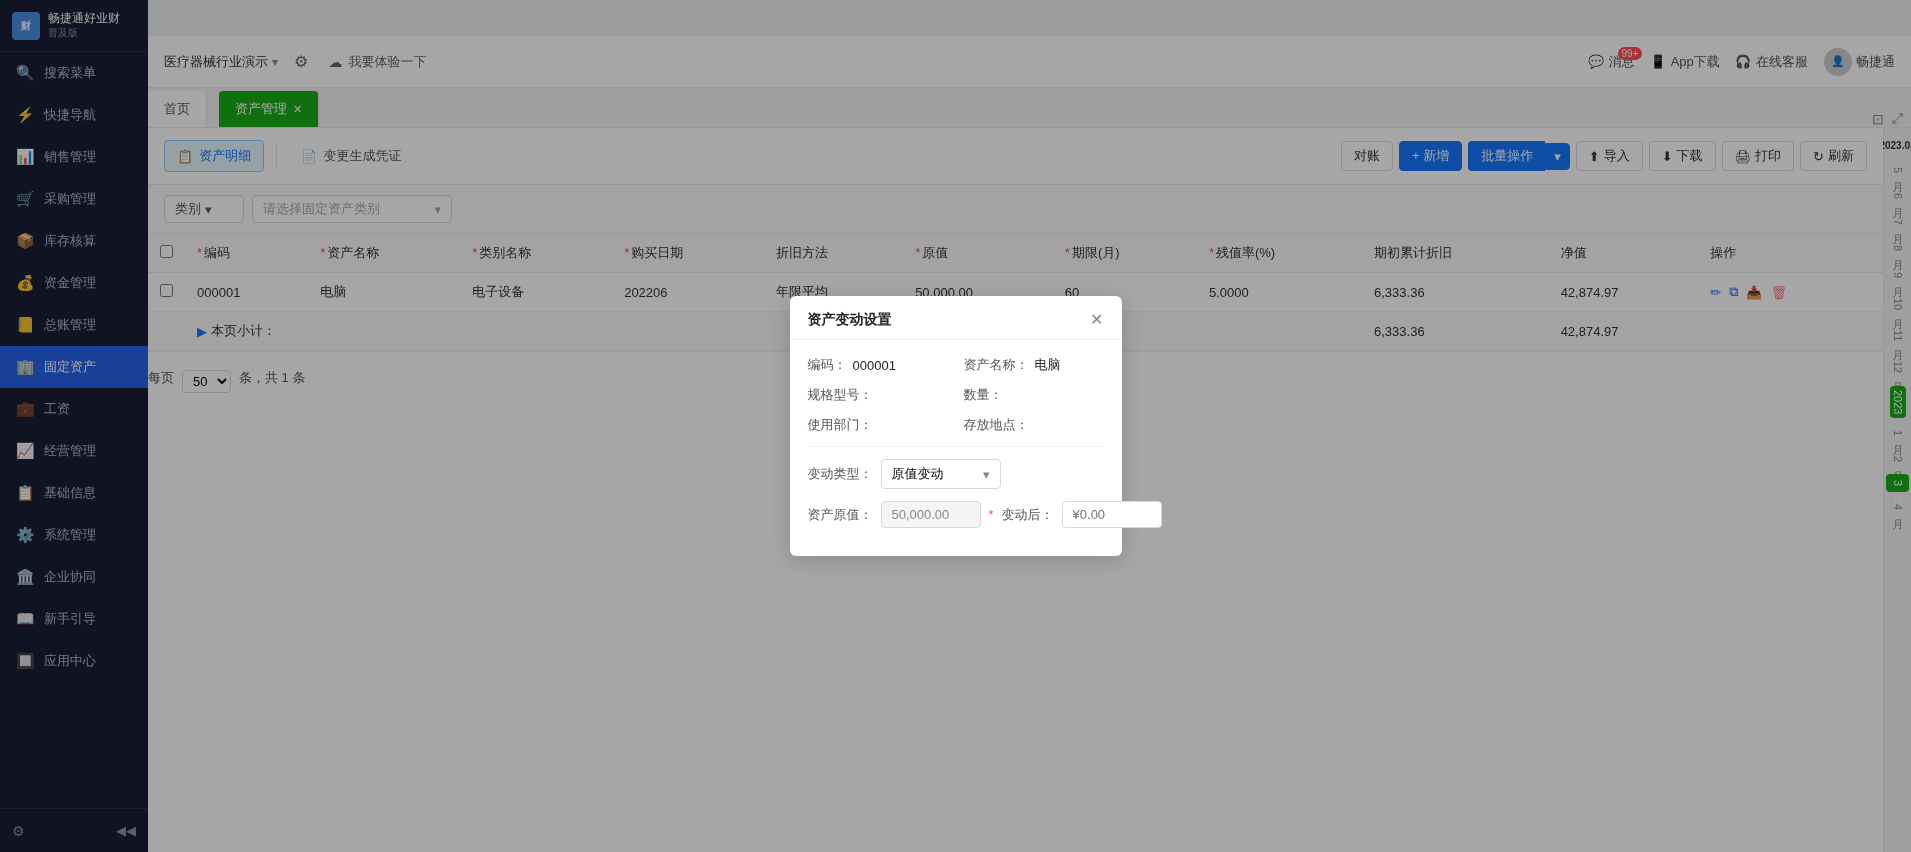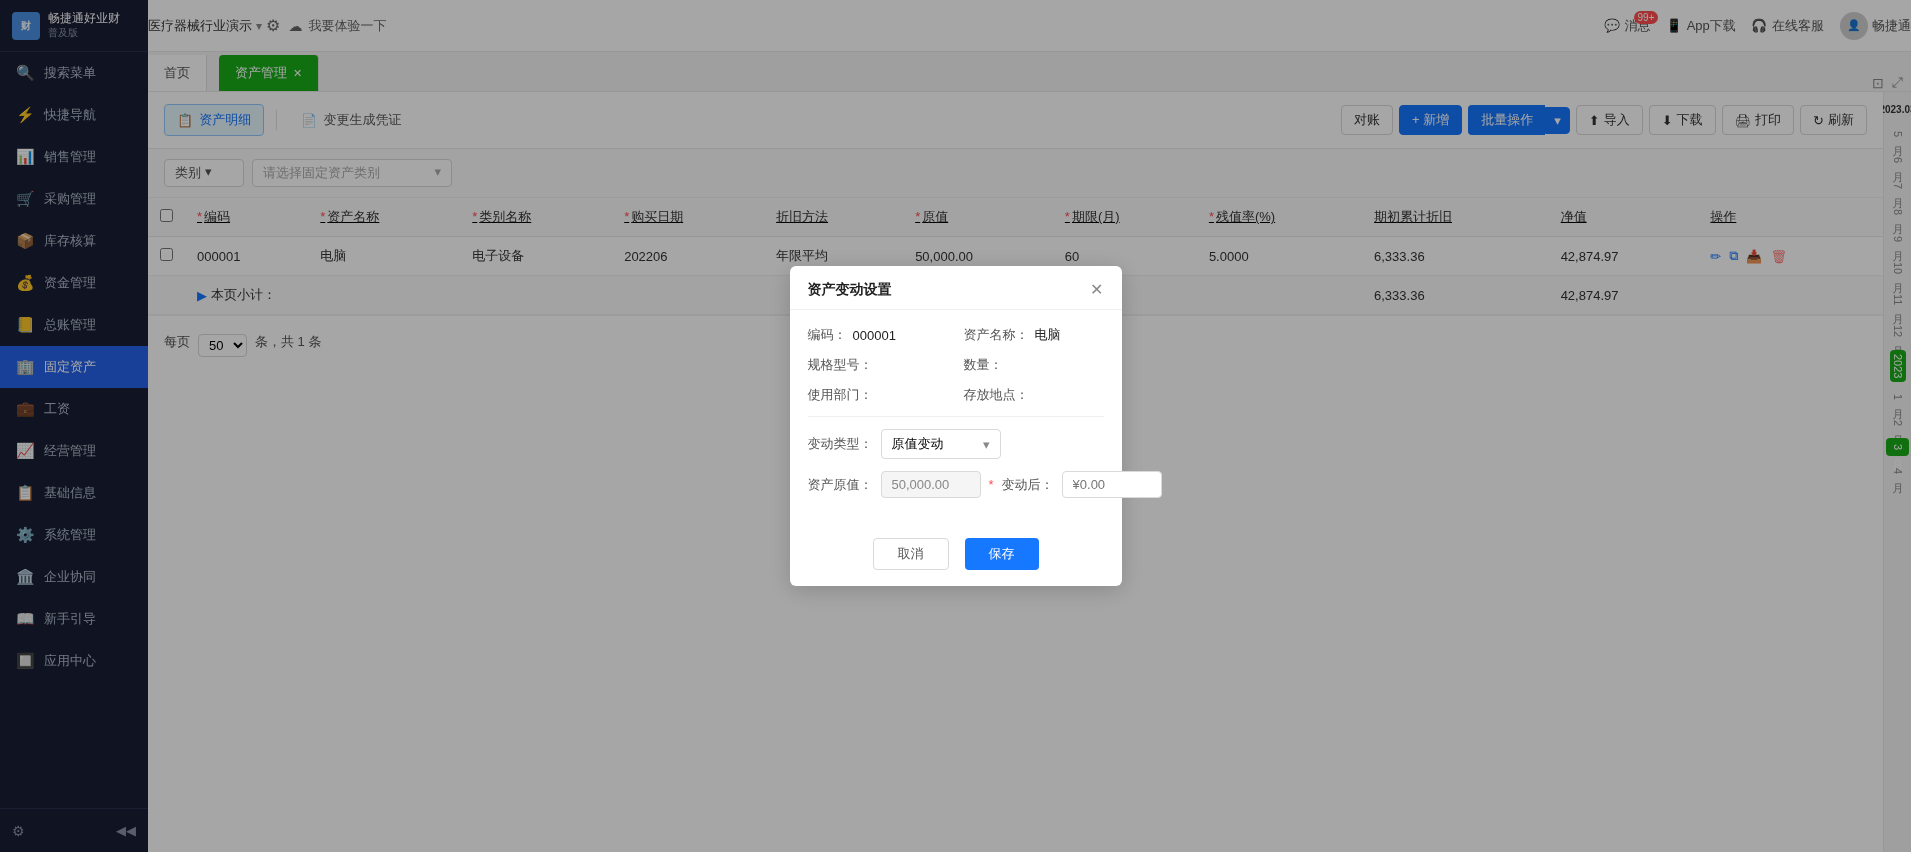--- a/index.html
+++ b/index.html
@@ -66,23 +66,25 @@
       height: 100%;
       overflow: hidden;
     }
 
     
     .top-header {
       height: 52px;
       background: #fff;
       display: flex;
       align-items: center;
-      padding: 0 0;
+      padding: 0 16px;
       border-bottom: 1px solid #e8e8e8;
+      gap: 12px;
       flex-shrink: 0;
+      margin-top: 36px;
     }
     .company-name { font-size: 13px; color: #333; }
     .company-select { display: flex; align-items: center; gap: 4px; cursor: pointer; }
     .settings-icon { color: #666; cursor: pointer; font-size: 16px; margin-left: 4px; }
     .experience-btn {
       display: flex; align-items: center; gap: 6px;
       color: #666; font-size: 13px; cursor: pointer;
       margin-left: 8px;
     }
     .top-header-right { margin-left: auto; display: flex; align-items: center; gap: 16px; }
@@ -191,39 +193,39 @@
     
     .filter-row {
       display: flex;
       align-items: center;
       padding: 10px 16px;
       gap: 8px;
       border-bottom: 1px solid #f0f0f0;
       background: #fafafa;
     }
     .filter-select {
-      display: flex; align-items: flex-start; gap: 4px;
+      display: flex; align-items: center; gap: 4px;
       padding: 4px 10px;
       border: 1px solid #d9d9d9;
       border-radius: 4px;
       background: #fff;
       font-size: 13px;
       color: #555;
       cursor: pointer;
       min-width: 80px;
     }
     .filter-select-wide {
       min-width: 200px;
       color: #aaa;
     }
 
     
     .table-wrap { overflow-x: auto; }
     table { width: 100%; border-collapse: collapse; font-size: 13px; }
-    thead tr { background: #fafafa; text-decoration: underline; }
+    thead tr { background: #fafafa; }
     th {
       padding: 10px 12px;
       text-align: left;
       font-weight: normal;
       color: #333;
       border-bottom: 1px solid #e8e8e8;
       white-space: nowrap;
     }
     th .required { color: #ff4d4f; margin-right: 2px; }
     td {
@@ -235,21 +237,21 @@
     .checkbox-cell { width: 36px; }
     .subtotal-row td { background: #fafafa; font-weight: 500; }
     .subtotal-label { display: flex; align-items: center; gap: 4px; }
     .subtotal-icon { color: #1677ff; }
     .action-btns { display: flex; gap: 8px; }
     .action-btn { color: #1677ff; cursor: pointer; font-size: 13px; background: none; border: none; padding: 0; }
     .action-btn.del { color: #ff7875; }
 
     
     .pagination {
-      padding: 10px 16px;
+      padding: 10px 0;
       display: flex;
       align-items: center;
       gap: 8px;
       font-size: 13px;
       color: #555;
       border-top: 1px solid #f0f0f0;
     }
     .page-size-select {
       border: 1px solid #d9d9d9;
       border-radius: 4px;
@@ -701,18 +703,14 @@
       </div>
 
       <div class="dialog-input-row">
         <span class="dialog-input-label">资产原值：</span>
         <input class="dialog-input readonly" type="text" readonly="" value="50,000.00" style="">
         <span style="color:#ff4d4f;">*</span>
         <span class="dialog-input-label">变动后：</span>
         <input class="dialog-input placeholder" type="text" placeholder="¥0.00" style="">
       </div>
     </div>
-    <div class="dialog-footer">
-      <button class="dialog-btn-cancel">取消</button>
-      <button class="dialog-btn-save">保存</button>
-    </div>
   </div>
 </div>
 
 </body></html>

